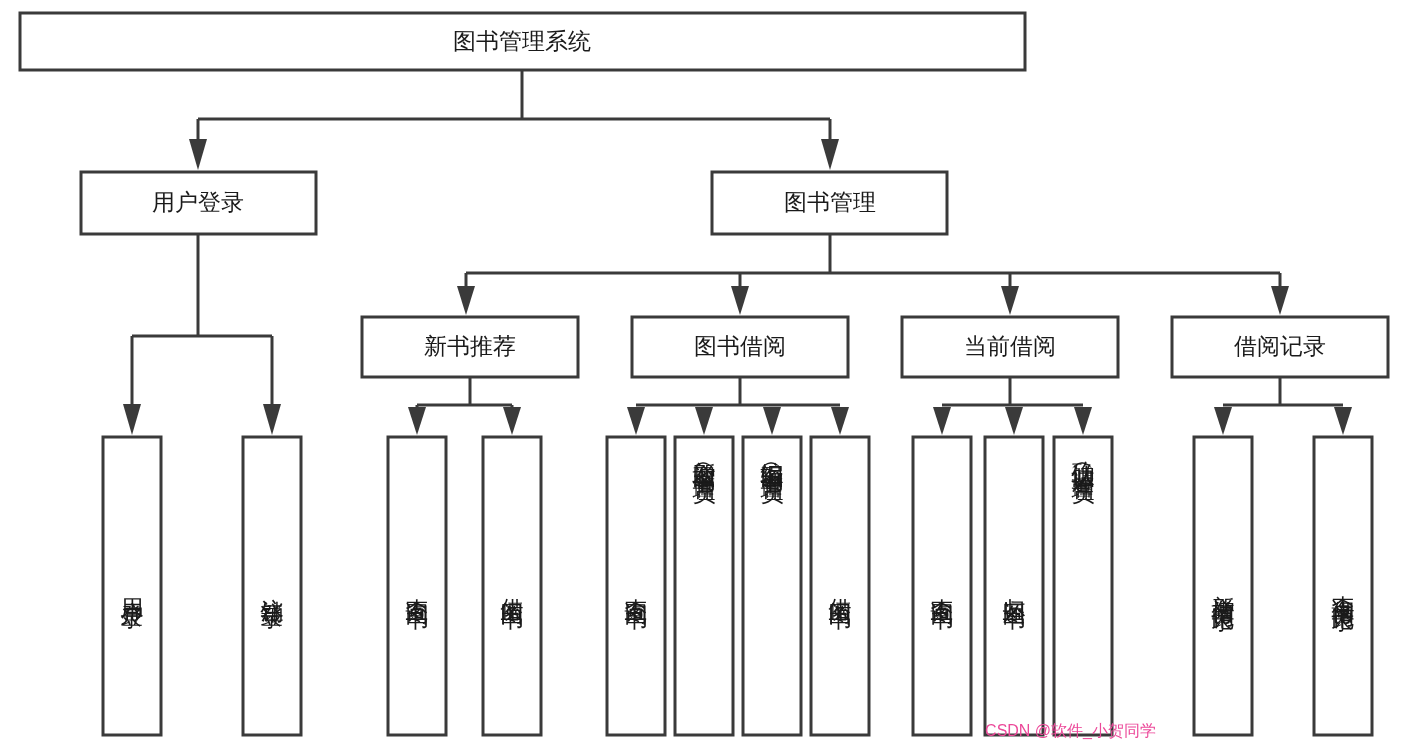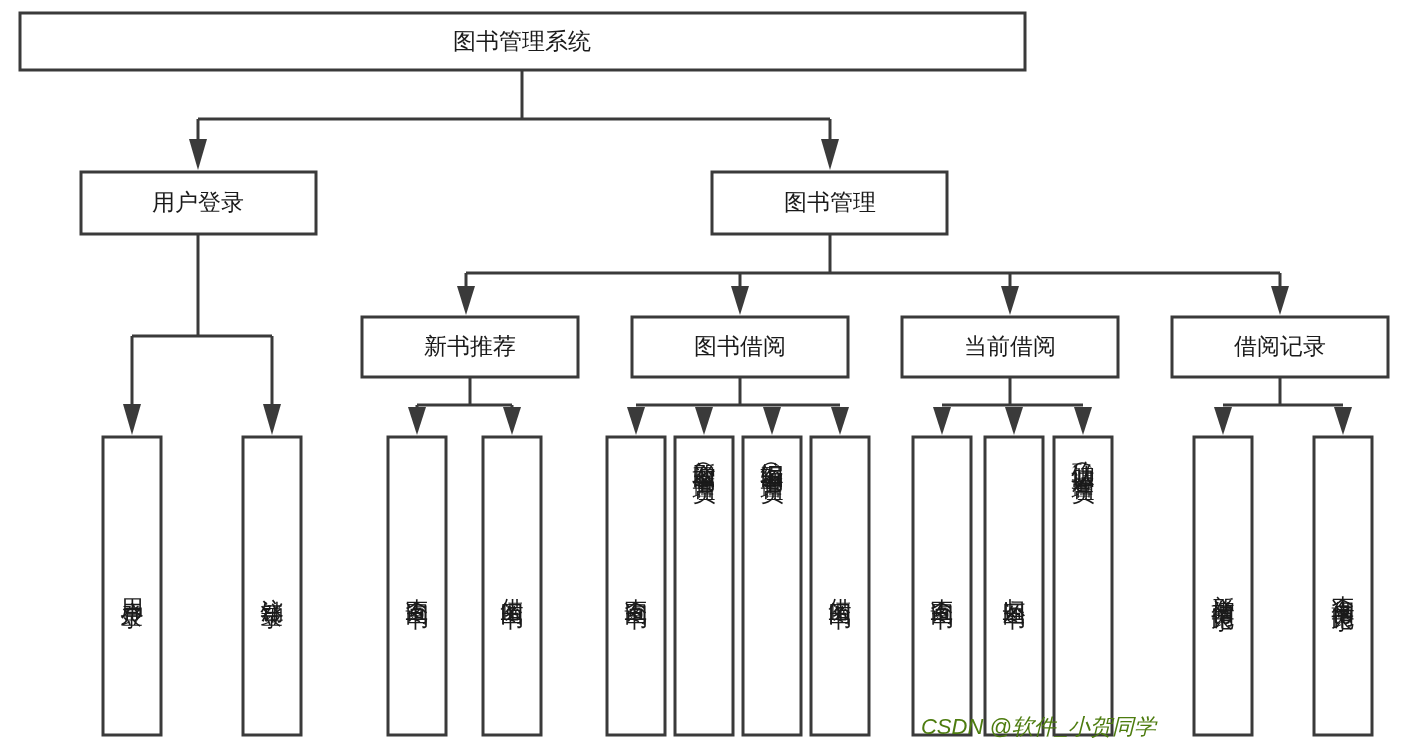--- a/index.html
+++ b/index.html
@@ -49,26 +49,25 @@
     dominant-baseline: middle;
   }
   .label-h {
     font-size: 23px;
   }
   .watermark {
     position: absolute;
     right: 12px;
     bottom: 6px;
     font-family: "Liberation Sans", "DejaVu Sans", sans-serif;
-    font-size: 22px;
-    color: #4d7c0f;
+    font-size: 16px;
+    color: #ec4899;
     white-space: nowrap;
     pointer-events: none;
     user-select: none;
-    font-style: italic;
   }
 </style>
 </head>
 <body>
 
 <div id="diagram-root">
 <svg class="flow" viewBox="0 0 1405 747" xmlns="http://www.w3.org/2000/svg">
 
   <g>
 

